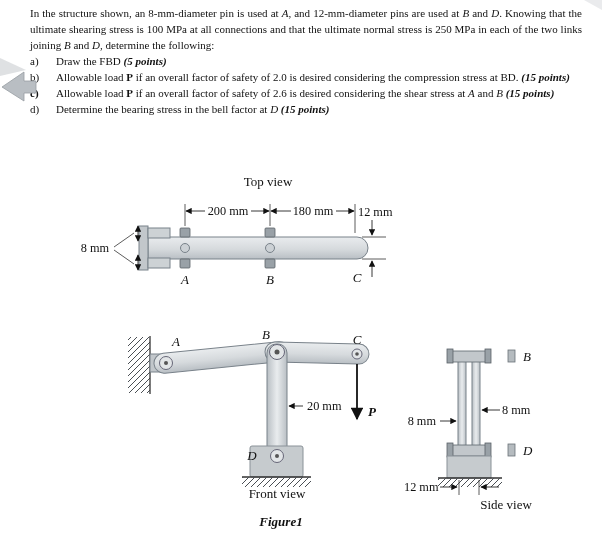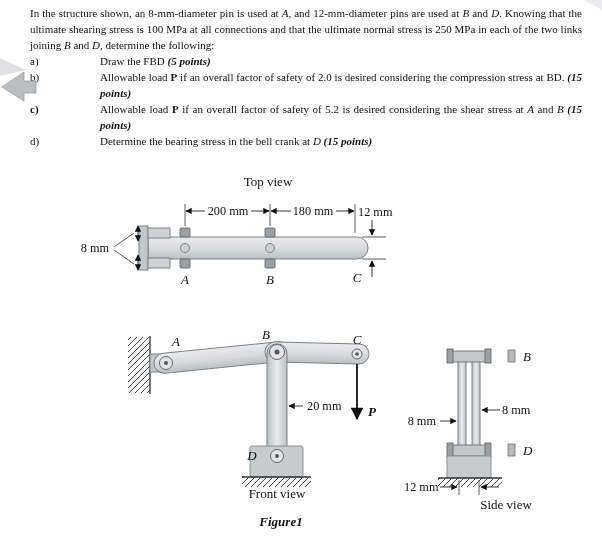--- a/index.html
+++ b/index.html
@@ -7,21 +7,21 @@
     position:relative; width:602px; height:544px; background:#ffffff;
     overflow:hidden; font-family:"Liberation Serif", serif; color:#111;
   }
   .problem {
     position:absolute; left:30px; top:5px; width:552px;
     font-size:11px; line-height:16px; text-align:justify;
   }
   .intro { margin:0 0 0 0; }
   .item { display:flex; }
   .item-label { flex:0 0 26px; }
-  .item-body { flex:1; text-align:justify;margin-left:44px; }
+  .item-body { flex:1; text-align:justify; }
   svg.fig { position:absolute; left:0; top:0; width:602px; height:544px; }
   .svgtext { font-family:"Liberation Serif", serif; font-size:13px; fill:#111; }
   .it  { font-style:italic; }
   .bd  { font-weight:bold; }
   .dim { font-size:12.3px; }
   .dimline { stroke:#222; stroke-width:0.9; fill:none; }
   .thin { stroke:#333; stroke-width:0.8; fill:none; }
   .metal-stroke { stroke:#79828a; stroke-width:1; }
 </style>
 </head>
@@ -35,25 +35,25 @@
         <div class="item">
           <span class="item-label">a)</span>
           <span class="item-body"><span>Draw the FBD </span><span style="font-style: italic; font-weight: bold;">(5 points)</span></span>
         </div>
         <div class="item">
           <span class="item-label">b)</span>
           <span class="item-body"><span>Allowable load </span><span style="font-weight: bold;">P</span><span> if an overall factor of safety of 2.0 is desired considering the compression stress at </span><span style="">BD</span><span>. </span><span style="font-style: italic; font-weight: bold;">(15 points)</span></span>
         </div>
         <div class="item">
           <span class="item-label" style="font-weight: bold;">c)</span>
-          <span class="item-body"><span>Allowable load </span><span style="font-weight: bold;">P</span><span> if an overall factor of safety of 5.2 is desired considering the shear stress at </span><span style="font-style: italic;">A</span><span> and </span><span style="font-style: italic;">B</span><span> </span><span style="font-style: italic; font-weight: bold;">(15 points)</span></span>
+          <span class="item-body"><span>Allowable load </span><span style="font-weight: bold;">P</span><span> if an overall factor of safety of 2.6 is desired considering the shear stress at </span><span style="font-style: italic;">A</span><span> and </span><span style="font-style: italic;">B</span><span> </span><span style="font-style: italic; font-weight: bold;">(15 points)</span></span>
         </div>
         <div class="item">
           <span class="item-label">d)</span>
-          <span class="item-body"><span>Determine the bearing stress in the bell crank at </span><span style="font-style: italic;">D</span><span> </span><span style="font-style: italic; font-weight: bold;">(15 points)</span></span>
+          <span class="item-body"><span>Determine the bearing stress in the bell factor at </span><span style="font-style: italic;">D</span><span> </span><span style="font-style: italic; font-weight: bold;">(15 points)</span></span>
         </div>
       </div>
   </div>
 
   <svg class="fig" viewBox="0 0 602 544">
     <defs>
       <marker id="arr" viewBox="0 0 10 10" refX="9" refY="5" markerWidth="9" markerHeight="7" orient="auto-start-reverse">
         <path d="M0,0 L10,5 L0,10 z" fill="#111"></path>
       </marker>
       <pattern id="hatch" patternUnits="userSpaceOnUse" width="6" height="6">

